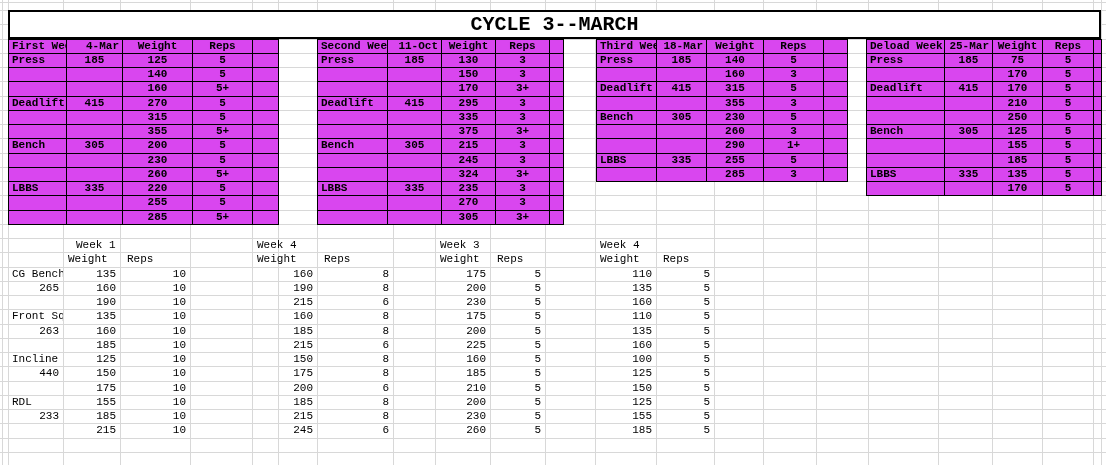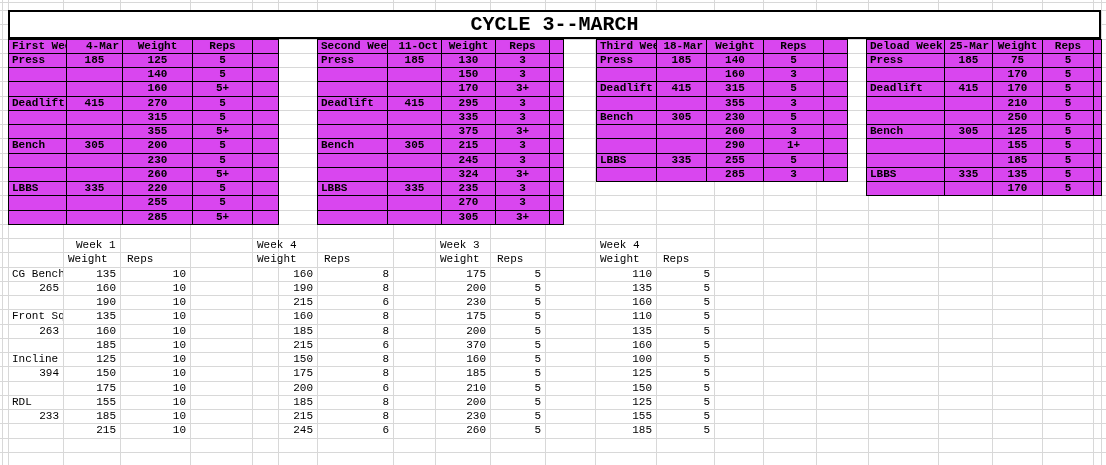--- a/index.html
+++ b/index.html
@@ -472,21 +472,21 @@
           </tr>
         </tbody>
       </table>
     </div>
   <div id="accessory">
       <div class="acell al2" style="left: 8px; top: 266.5px; width: 55px;">CG Bench</div>
       <div class="acell ar" style="left: 8px; top: 280.75px; width: 55px;">265</div>
       <div class="acell al2" style="left: 8px; top: 309.25px; width: 55px;">Front Squat</div>
       <div class="acell ar" style="left: 8px; top: 323.5px; width: 55px;">263</div>
       <div class="acell al2" style="left: 8px; top: 352px; width: 55px;">Incline</div>
-      <div class="acell ar" style="left: 8px; top: 366.25px; width: 55px;">394</div>
+      <div class="acell ar" style="left: 8px; top: 366.25px; width: 55px;">440</div>
       <div class="acell al2" style="left: 8px; top: 394.75px; width: 55px;">RDL</div>
       <div class="acell ar" style="left: 8px; top: 409px; width: 55px;">233</div>
       <div class="acell al" style="left: 63px; top: 238px; width: 97px; margin-left: 8px;">Week 1</div>
       <div class="acell al" style="left: 63px; top: 252.25px; width: 57px;">Weight</div>
       <div class="acell rl" style="left: 120px; top: 252.25px; width: 70px;">Reps</div>
       <div class="acell ar" style="left: 63px; top: 266.5px; width: 57px;">135</div>
       <div class="acell ar" style="left: 120px; top: 266.5px; width: 70px;">10</div>
       <div class="acell ar" style="left: 63px; top: 280.75px; width: 57px;">160</div>
       <div class="acell ar" style="left: 120px; top: 280.75px; width: 70px;">10</div>
       <div class="acell ar" style="left: 63px; top: 295px; width: 57px;">190</div>
@@ -542,21 +542,21 @@
       <div class="acell ar" style="left: 435px; top: 266.5px; width: 55px;">175</div>
       <div class="acell ar" style="left: 490px; top: 266.5px; width: 55px;">5</div>
       <div class="acell ar" style="left: 435px; top: 280.75px; width: 55px;">200</div>
       <div class="acell ar" style="left: 490px; top: 280.75px; width: 55px;">5</div>
       <div class="acell ar" style="left: 435px; top: 295px; width: 55px;">230</div>
       <div class="acell ar" style="left: 490px; top: 295px; width: 55px;">5</div>
       <div class="acell ar" style="left: 435px; top: 309.25px; width: 55px;">175</div>
       <div class="acell ar" style="left: 490px; top: 309.25px; width: 55px;">5</div>
       <div class="acell ar" style="left: 435px; top: 323.5px; width: 55px;">200</div>
       <div class="acell ar" style="left: 490px; top: 323.5px; width: 55px;">5</div>
-      <div class="acell ar" style="left: 435px; top: 337.75px; width: 55px;">370</div>
+      <div class="acell ar" style="left: 435px; top: 337.75px; width: 55px;">225</div>
       <div class="acell ar" style="left: 490px; top: 337.75px; width: 55px;">5</div>
       <div class="acell ar" style="left: 435px; top: 352px; width: 55px;">160</div>
       <div class="acell ar" style="left: 490px; top: 352px; width: 55px;">5</div>
       <div class="acell ar" style="left: 435px; top: 366.25px; width: 55px;">185</div>
       <div class="acell ar" style="left: 490px; top: 366.25px; width: 55px;">5</div>
       <div class="acell ar" style="left: 435px; top: 380.5px; width: 55px;">210</div>
       <div class="acell ar" style="left: 490px; top: 380.5px; width: 55px;">5</div>
       <div class="acell ar" style="left: 435px; top: 394.75px; width: 55px;">200</div>
       <div class="acell ar" style="left: 490px; top: 394.75px; width: 55px;">5</div>
       <div class="acell ar" style="left: 435px; top: 409px; width: 55px;">230</div>

